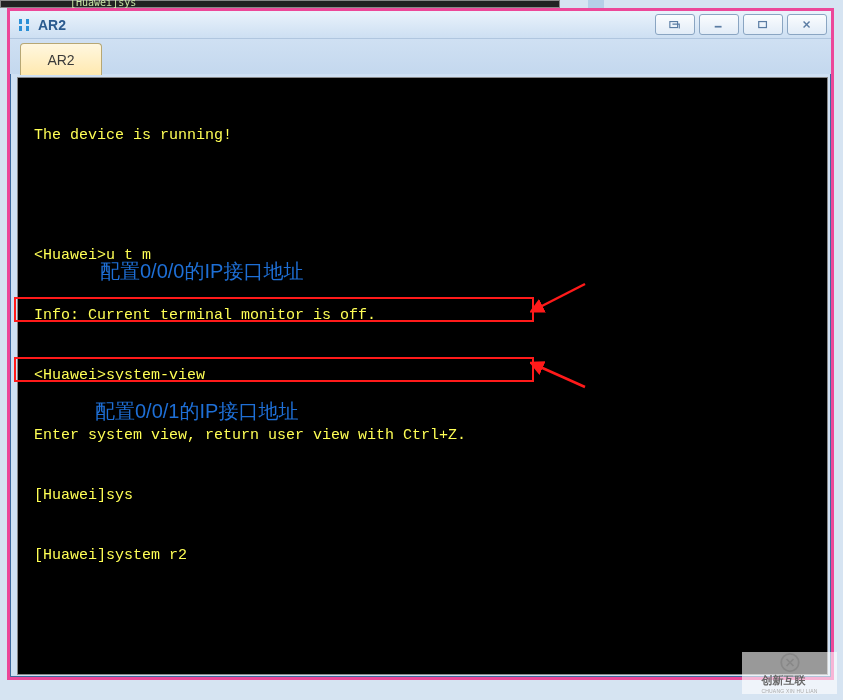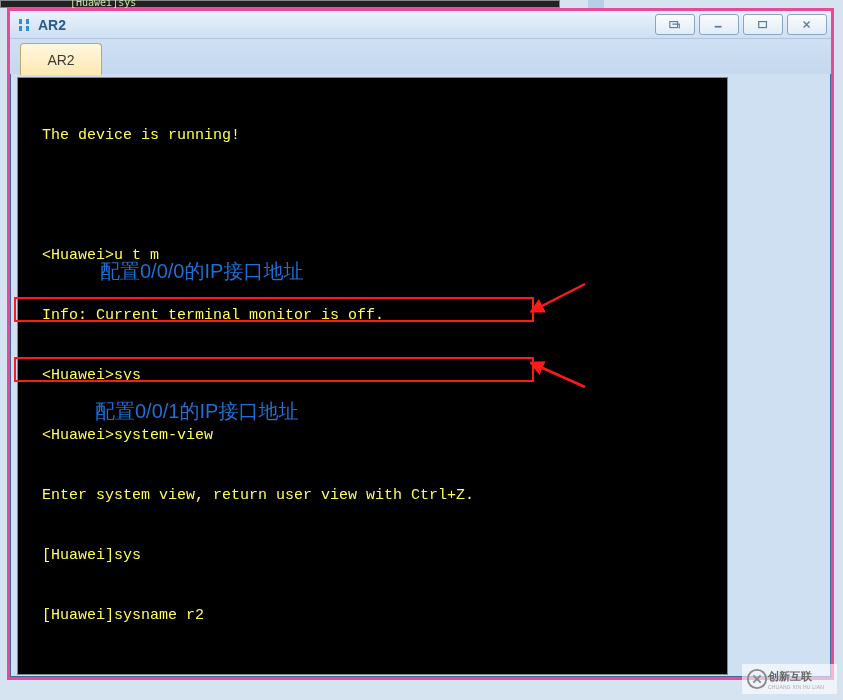--- a/index.html
+++ b/index.html
@@ -104,25 +104,25 @@
     border-radius: 4px 4px 0 0;
     display: flex;
     align-items: center;
     justify-content: center;
     color: #3a3a3a;
     font-size: 14px;
   }
   .terminal {
     position: absolute;
     left: 7px; top: 66px;
-    width: 711px;
+    width: 811px;
     height: 598px;
     background: #000;
     border: 1px solid #888;
-    padding: 8px 24px;
+    padding: 8px 16px;
     box-sizing: border-box;
     font-family: Consolas, "Courier New", monospace;
     font-size: 15px;
     line-height: 20px;
     color: #ffff55;
     white-space: pre;
   }
   .terminal .line { display:block; height:20px; }
   .red-box {
     position: absolute;
@@ -137,28 +137,29 @@
     font-weight: 400;
     pointer-events: none;
   }
   .arrow {
     position: absolute;
     pointer-events: none;
   }
   .watermark {
     position: absolute;
     right: 6px; bottom: 6px;
-    width: 95px; height: 30px;
+    width: 95px; height: 42px;
     display: flex;
     align-items: center;
     padding: 0 4px;
     box-sizing: border-box;
     color: #888;
     font-size: 10px;
     background: rgba(255,255,255,0.6);
+    flex-direction: column;
   }
   .wm-icon { width:22px; height:22px; }
 </style>
 </head>
 <body>
 
 <div class="top-strip">
   <div class="dark-bar"></div>
   <span class="dark-text">[Huawei]sys</span>
   <div class="icon-frag"></div>
@@ -202,25 +203,24 @@
     <div class="tab">
       <span>AR2</span>
     </div>
   </div>
 
   <div class="terminal">
     <span class="line">The device is running!</span>
     <span class="line"></span>
     <span class="line">&lt;Huawei&gt;u t m</span>
     <span class="line">Info: Current terminal monitor is off.</span>
-    <span class="line">&lt;Huawei&gt;sys</span>
     <span class="line">&lt;Huawei&gt;system-view</span>
     <span class="line">Enter system view, return user view with Ctrl+Z.</span>
     <span class="line">[Huawei]sys</span>
-    <span class="line">[Huawei]sysname r2</span>
+    <span class="line">[Huawei]system r2</span>
     
     
     
     
     
     
   </div>
 </div>
 
 <div class="red-box" style="left:14px; top:297px; width:516px; height:21px;"></div>

